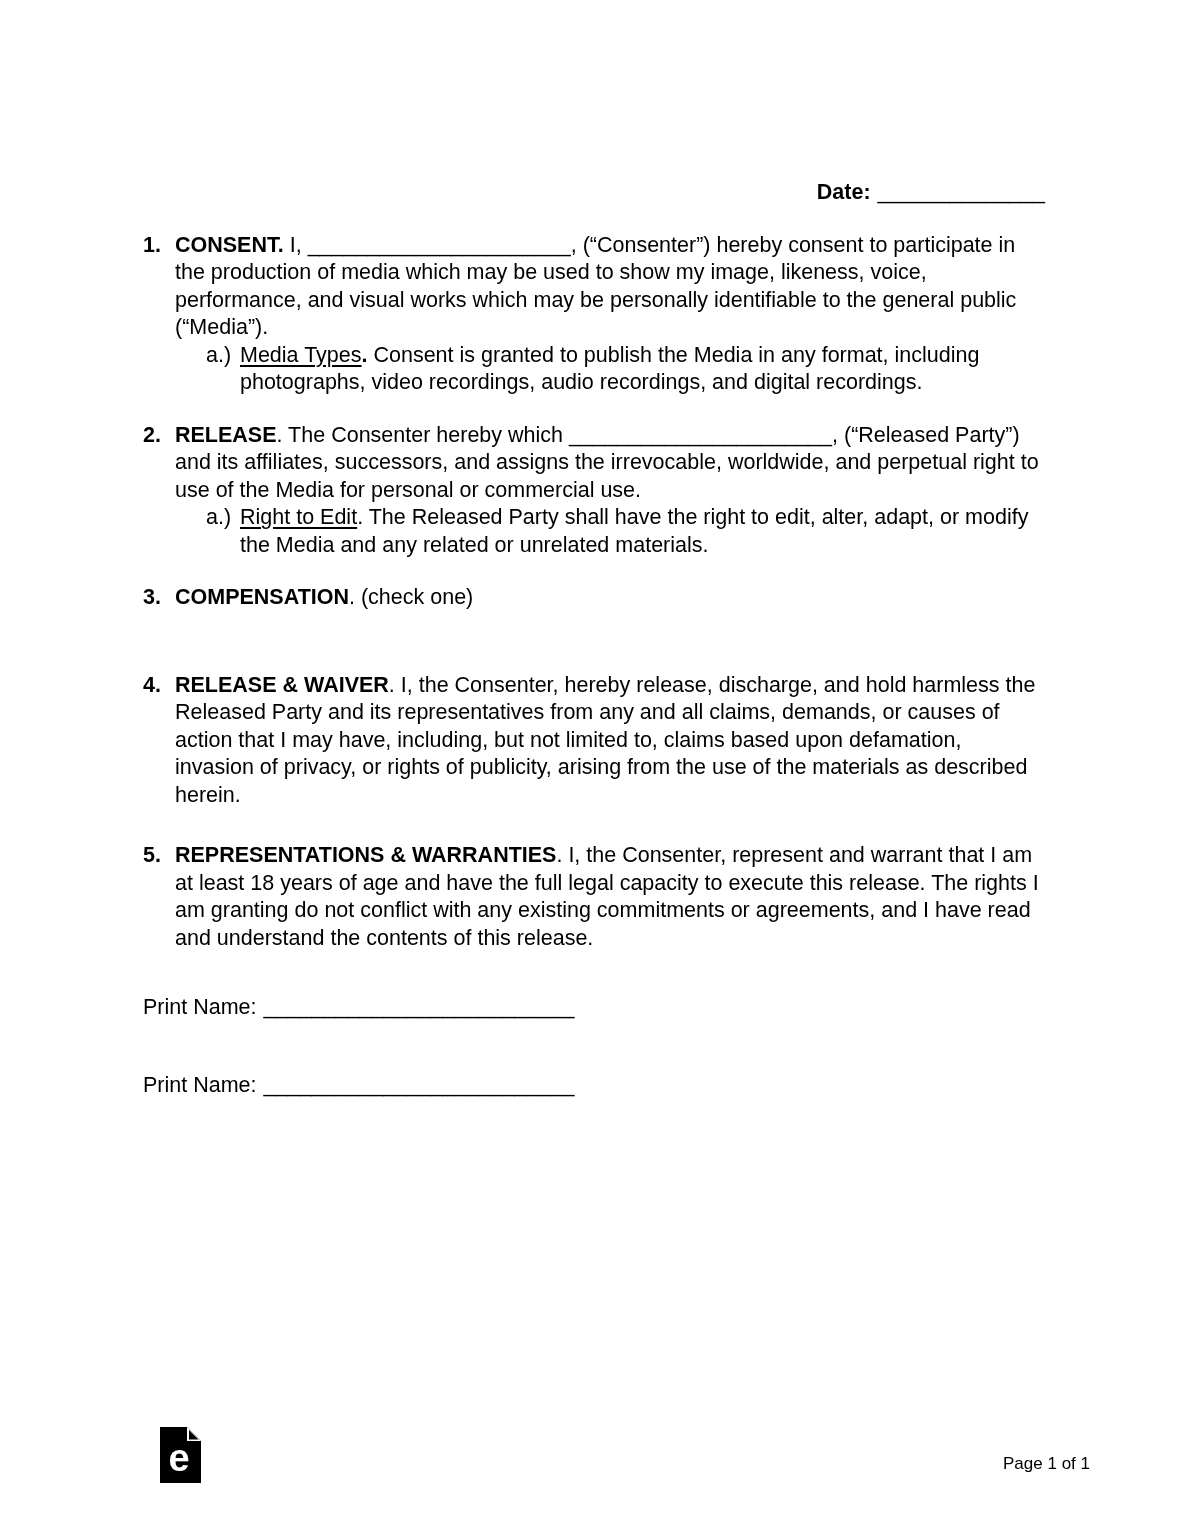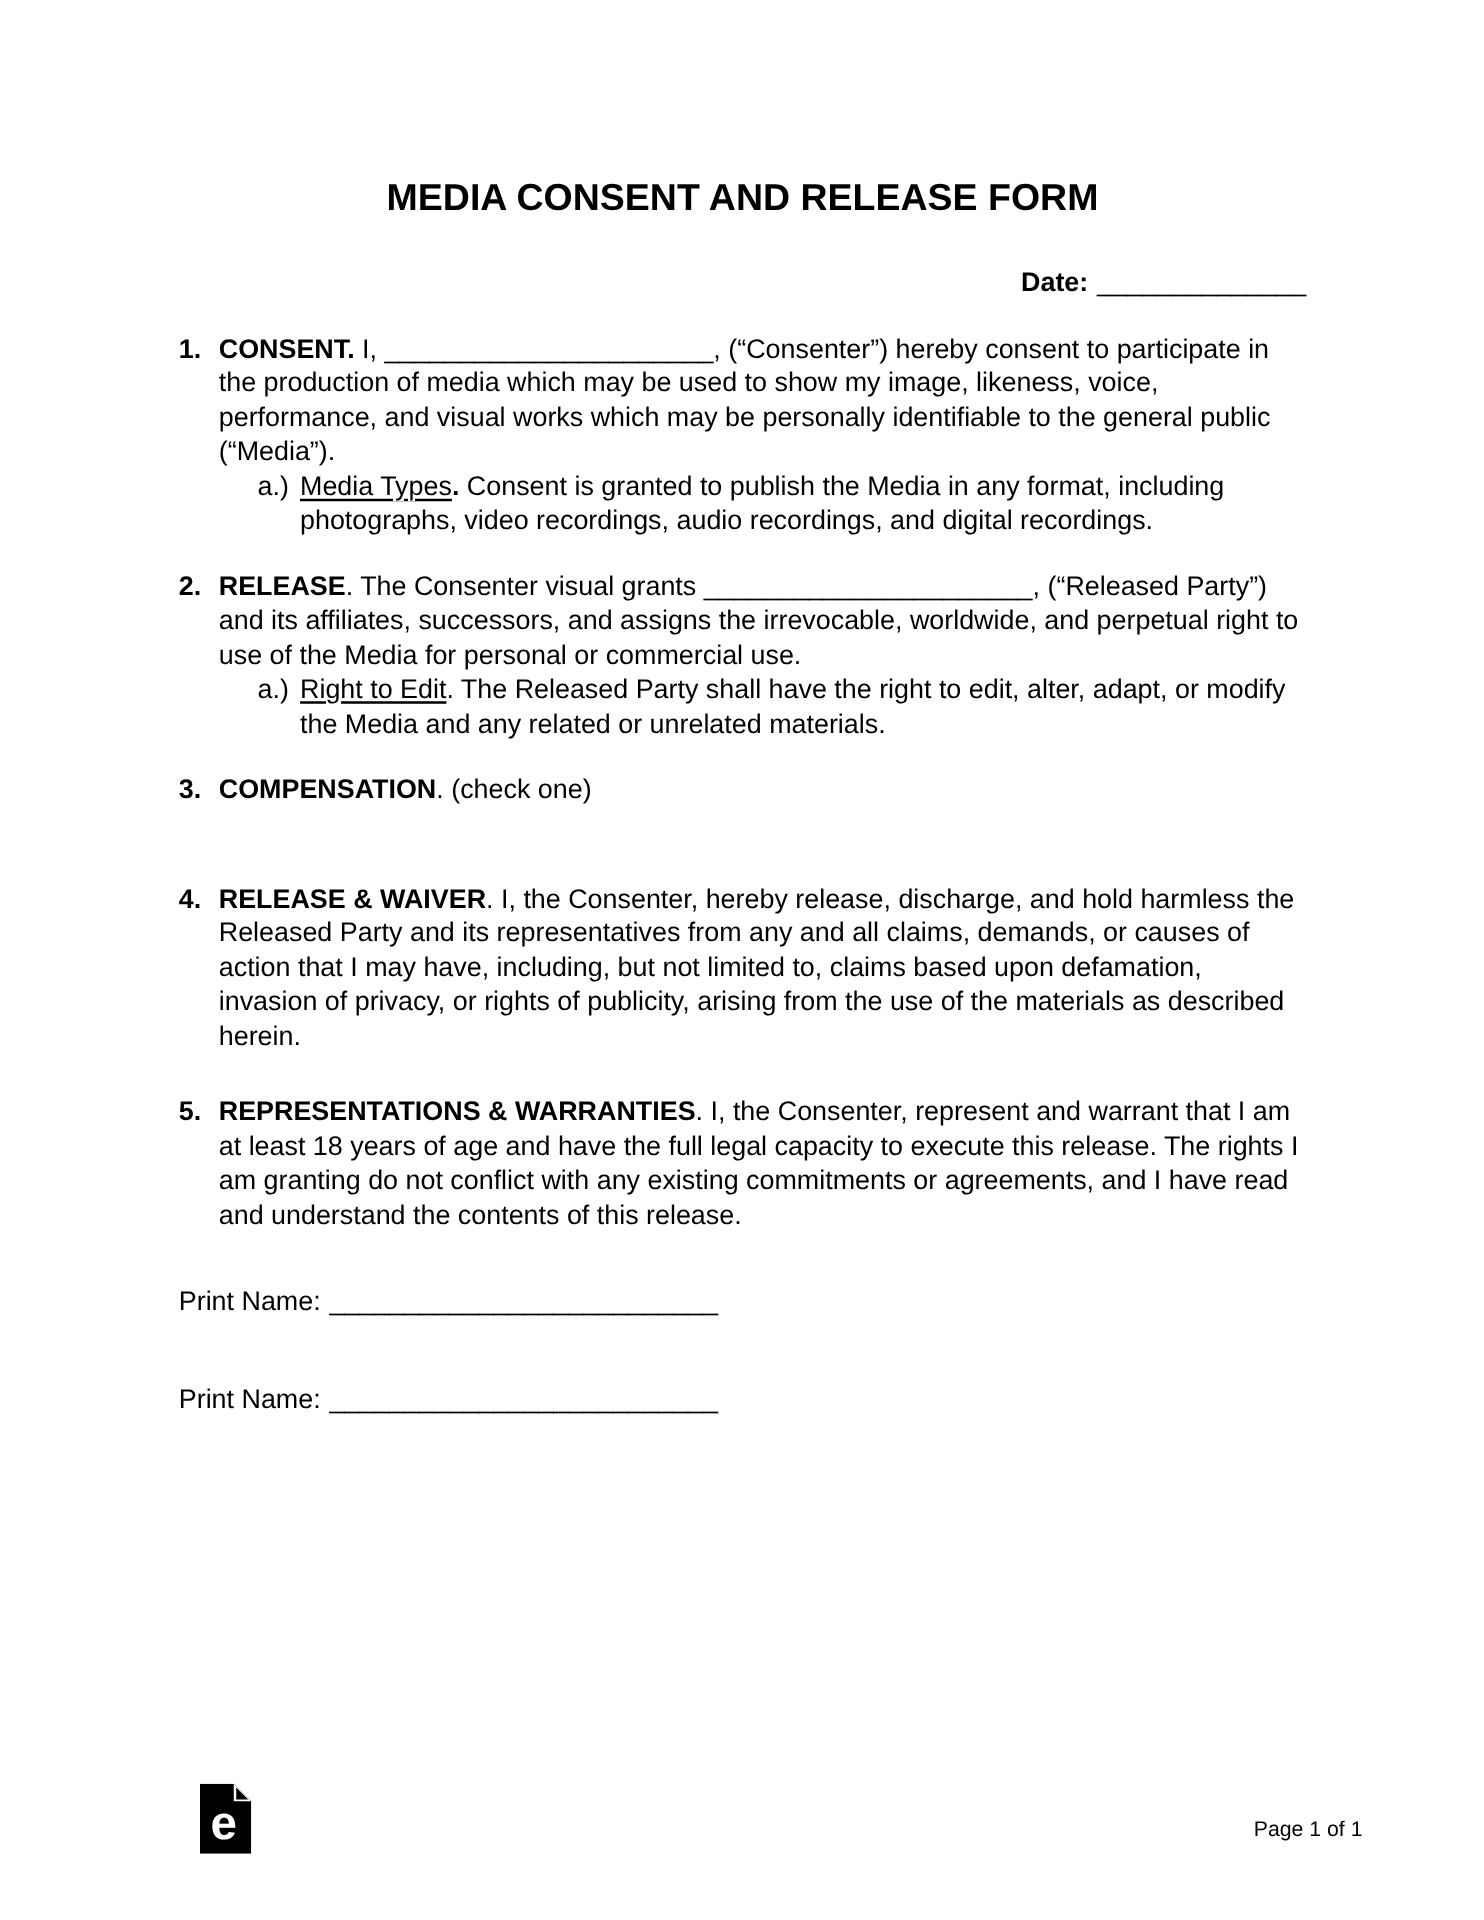--- a/index.html
+++ b/index.html
@@ -47,41 +47,40 @@
   .print-row{margin-top:3px;}
   .footer-logo{position:absolute;left:160px;top:1427px;}
   .page-num{position:absolute;top:1450px;right:97px;font-size:17px;}
 </style>
 </head>
 <body>
 
 <div class="page">
   <div class="content">
 
-    <h1 class="title">MEDIA CONSENT AND RELEASE FORM</h1>
 
     <div class="date-line">
       <span class="bold">Date:</span><span class="blank ml">______________</span>
     </div>
 
     <div class="sec">
       <div class="sec-num">1.</div>
       <div class="sec-body">
         <p class="para"><span class="bold">CONSENT.</span><span> I, </span><span class="blank">______________________</span><span>, (“Consenter”) hereby consent to participate in the production of media which may be used to show my image, likeness, voice, performance, and visual works which may be personally identifiable to the general public (“Media”).</span></p>
         <div class="sub">
           <div class="sub-marker">a.)</div>
           <p class="para"><u>Media Types</u><span class="bold">.</span><span> Consent is granted to publish the Media in any format, including photographs, video recordings, audio recordings, and digital recordings.</span></p>
         </div>
       </div>
     </div>
 
     <div class="sec">
       <div class="sec-num">2.</div>
       <div class="sec-body">
-        <p class="para"><span class="bold">RELEASE</span><span>. The Consenter visual grants </span><span class="blank">______________________</span><span>, (“Released Party”) and its affiliates, successors, and assigns the irrevocable, worldwide, and perpetual right to use of the Media for personal or commercial use.</span></p>
+        <p class="para"><span class="bold">RELEASE</span><span>. The Consenter hereby which </span><span class="blank">______________________</span><span>, (“Released Party”) and its affiliates, successors, and assigns the irrevocable, worldwide, and perpetual right to use of the Media for personal or commercial use.</span></p>
         <div class="sub">
           <div class="sub-marker">a.)</div>
           <p class="para"><u>Right to Edit</u><span>. The Released Party shall have the right to edit, alter, adapt, or modify the Media and any related or unrelated materials.</span></p>
         </div>
       </div>
     </div>
 
     <div class="sec">
       <div class="sec-num">3.</div>
       <div class="sec-body">

